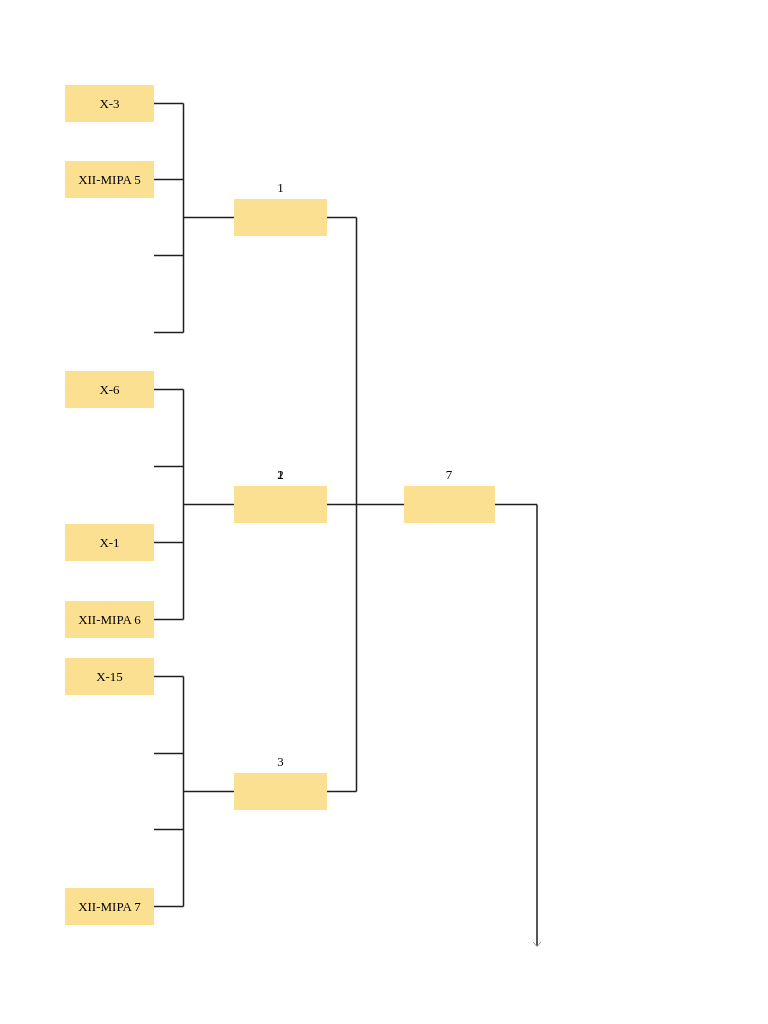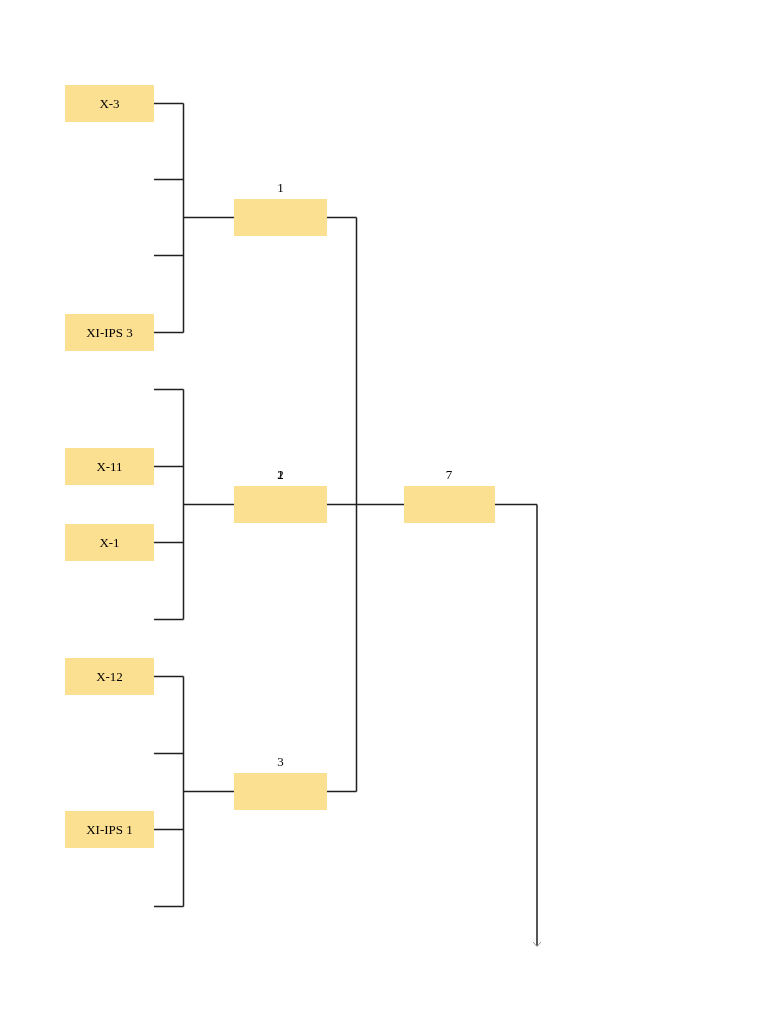--- a/index.html
+++ b/index.html
@@ -46,27 +46,28 @@
     <path d="M154 103.5 H183.5 M154 179.5 H183.5 M154 255.5 H183.5 M154 332.5 H183.5 M183.5 103.5 V332.5 M183.5 217.5 H234"></path>
     <path d="M154 389.5 H183.5 M154 466.5 H183.5 M154 542.5 H183.5 M154 619.5 H183.5 M183.5 389.5 V619.5 M183.5 504.5 H234"></path>
     <path d="M154 676.5 H183.5 M154 753.5 H183.5 M154 829.5 H183.5 M154 906.5 H183.5 M183.5 676.5 V906.5 M183.5 791.5 H234"></path>
     <path d="M327 217.5 H356.5 M327 791.5 H356.5 M356.5 217.5 V791.5"></path>
     <path d="M327 504.5 H404"></path>
     <path d="M495 504.5 H537 M537 504.5 V946"></path>
     <path class="arrow" d="M533 942 L537 946.5 L541 942"></path>
   </svg>
 
   <div class="team" style="top:85px">X-3</div>
-  <div class="team" style="top:314px">XI-IPS 3</div>
+  <div class="team" style="top:161px">XII-MIPA 5</div>
 
-  <div class="team" style="top:448px">X-11</div>
+  <div class="team" style="top:371px">X-6</div>
   <div class="team" style="top:524px">X-1</div>
+  <div class="team" style="top:601px">XII-MIPA 6</div>
 
-  <div class="team" style="top:658px">X-12</div>
-  <div class="team" style="top:811px">XI-IPS 1</div>
+  <div class="team" style="top:658px">X-15</div>
+  <div class="team" style="top:888px">XII-MIPA 7</div>
 
   <div class="match-label" style="left:234px;top:467px; left:234px">1</div>
 
   <div class="match-label" style="left:234px;top:180px">1</div>
   <div class="match" style="left:234px;top:199px"></div>
 
   <div class="match-label" style="left:234px;top:467px">2</div>
   <div class="match" style="left:234px;top:486px"></div>
 
   <div class="match-label" style="left:234px;top:754px">3</div>

